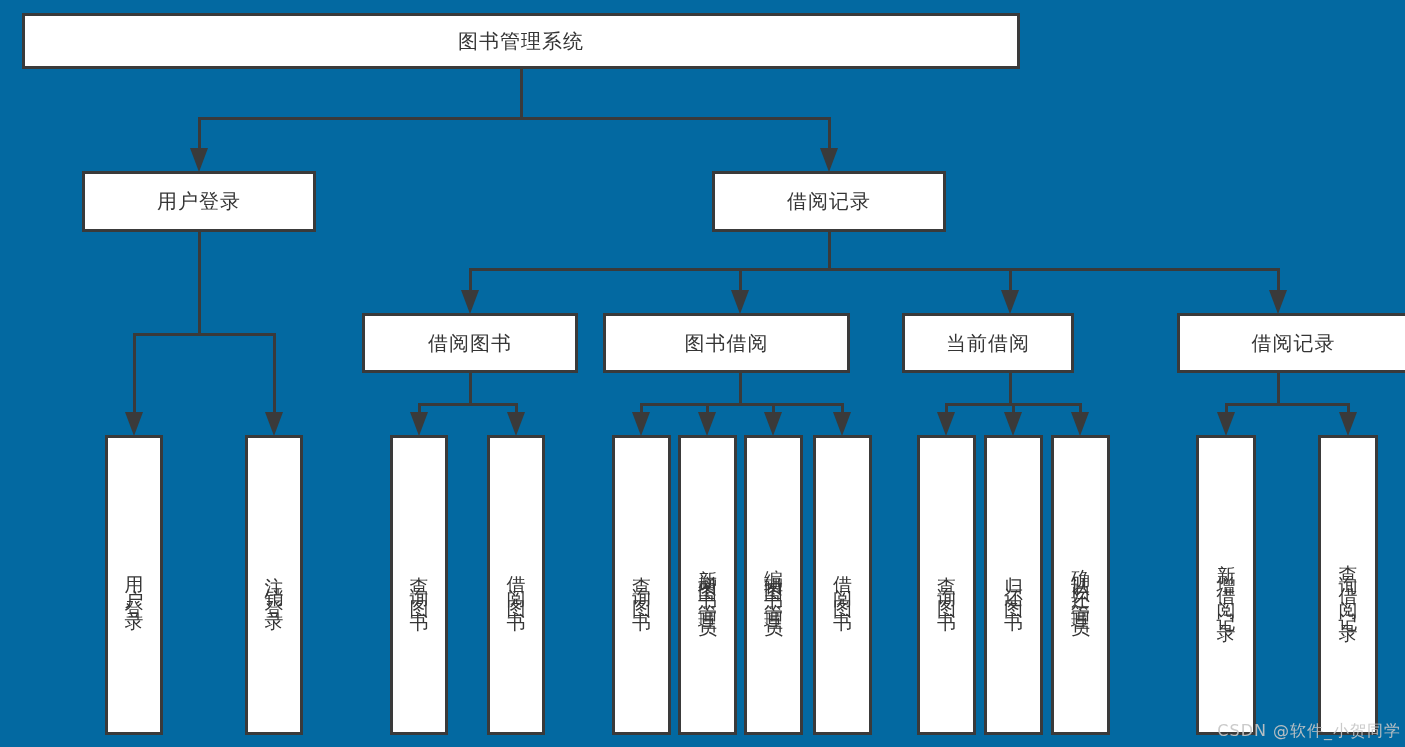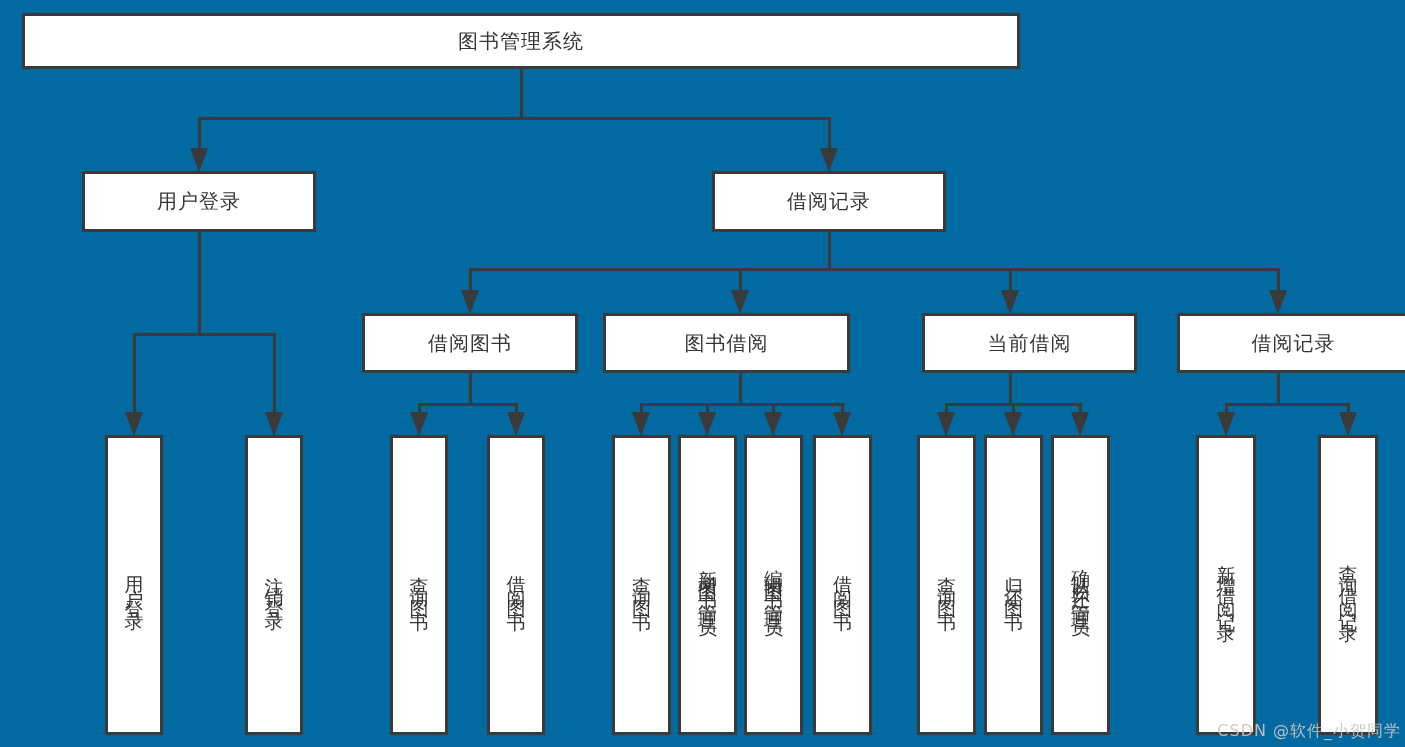--- a/index.html
+++ b/index.html
@@ -51,21 +51,21 @@
   <div class="box" style="left:712px;top:171px;width:234px;height:61px">
     <span class="hlabel">借阅记录</span>
   </div>
 
   <div class="box" style="left:362px;top:313px;width:216px;height:60px">
     <span class="hlabel">借阅图书</span>
   </div>
   <div class="box" style="left:603px;top:313px;width:247px;height:60px">
     <span class="hlabel">图书借阅</span>
   </div>
-  <div class="box" style="left:922px;top:313px;width:215px;height:60px">
+  <div class="box" style="left:902px;top:313px;width:172px;height:60px">
     <span class="hlabel">当前借阅</span>
   </div>
   <div class="box" style="left:1177px;top:313px;width:233px;height:60px">
     <span class="hlabel">借阅记录</span>
   </div>
 
   <div class="box" style="left:105px;top:435px;width:58px;height:300px">
     <span class="vtext">用户登录</span>
   </div>
   <div class="box" style="left:245px;top:435px;width:58px;height:300px">

